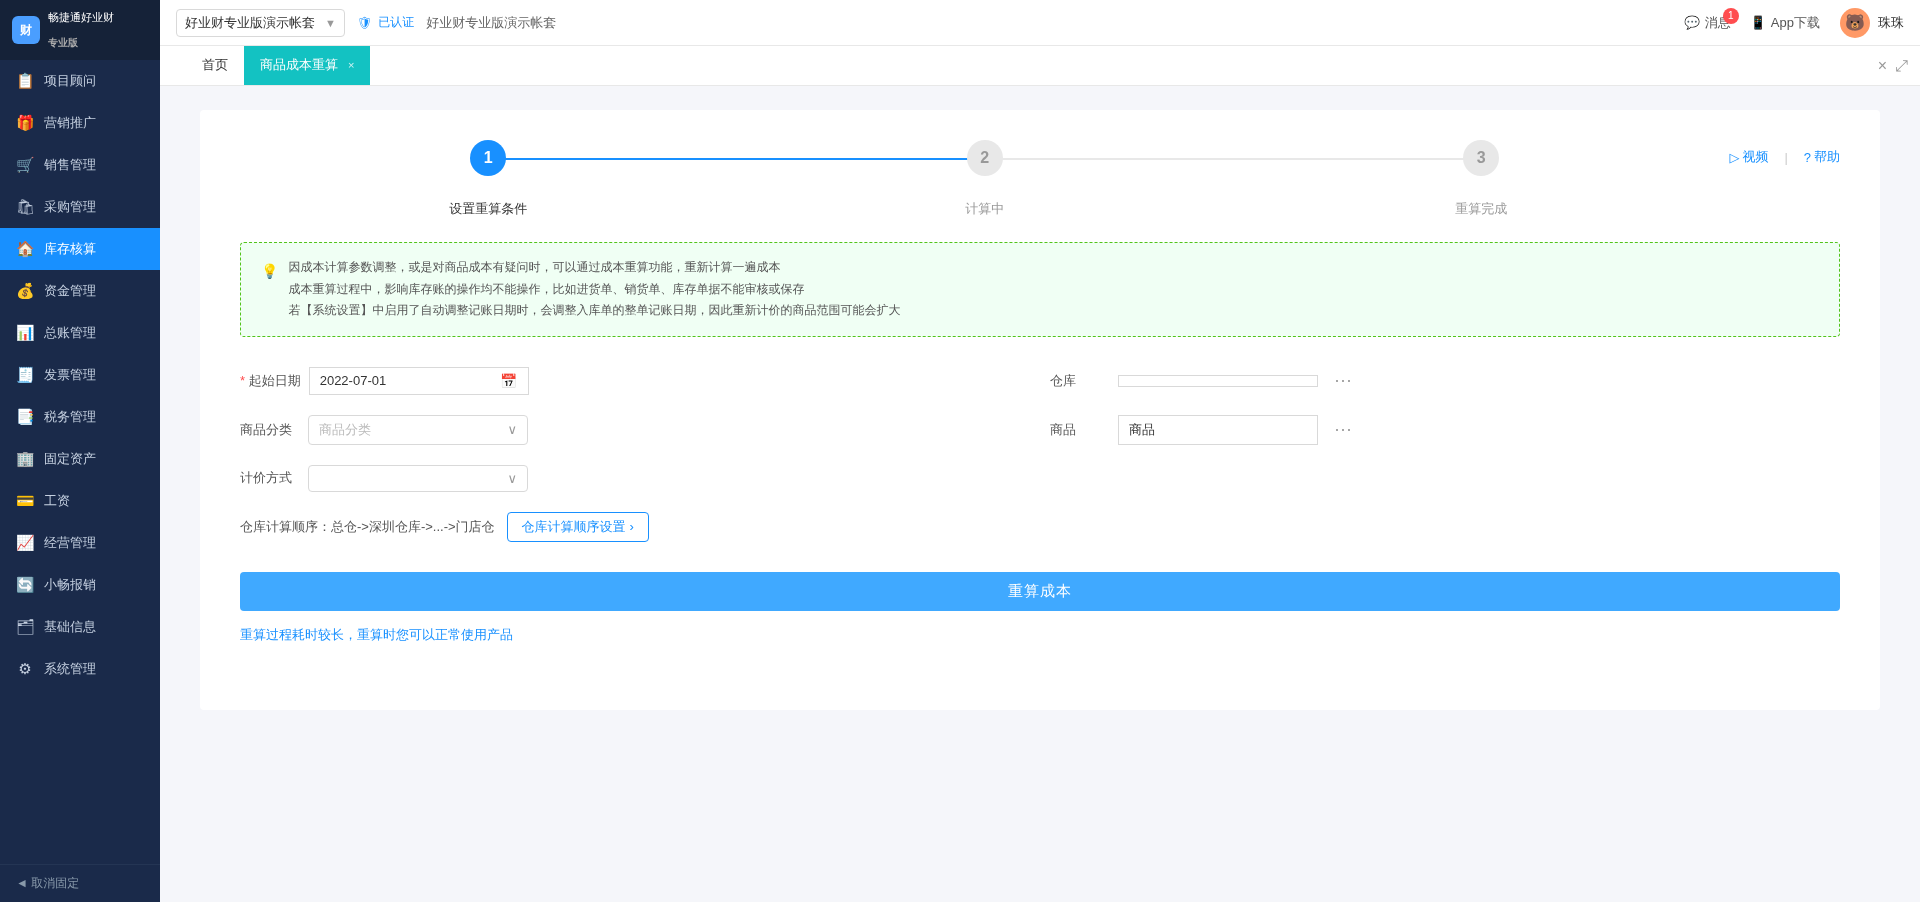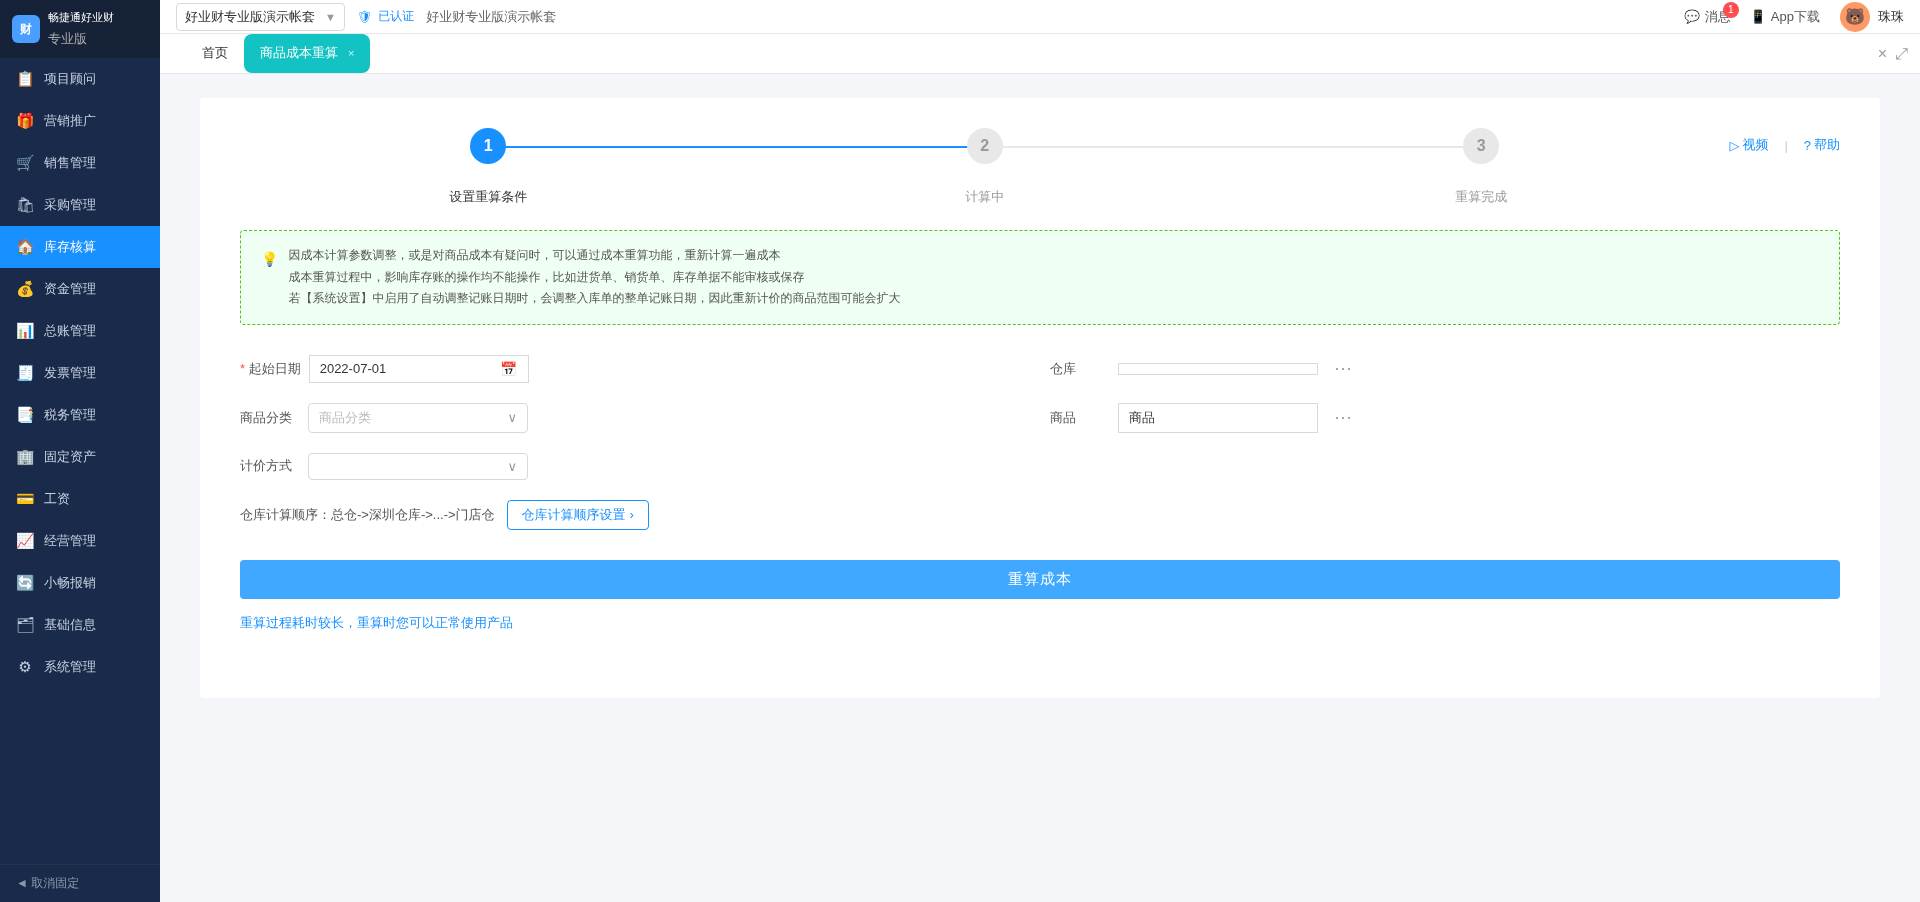--- a/index.html
+++ b/index.html
@@ -31,21 +31,21 @@
       border-radius: 6px;
       display: flex;
       align-items: center;
       justify-content: center;
       font-size: 12px;
       color: white;
       font-weight: bold;
       flex-shrink: 0;
     }
     .logo-text { font-size: 11px; color: #fff; line-height: 1.3; }
-    .logo-badge { font-size: 13px; color: #aaa; margin-top: 6px; }
+    .logo-badge { font-size: 10px; color: #aaa; margin-top: 12px; font-weight: bold; }
     .sidebar-nav { flex: 1; overflow-y: auto; }
     .sidebar-nav::-webkit-scrollbar { width: 4px; }
     .sidebar-nav::-webkit-scrollbar-thumb { background: #2a3f5f; border-radius: 2px; }
     .nav-item {
       display: flex;
       align-items: center;
       padding: 12px 16px;
       gap: 10px;
       cursor: pointer;
       color: #c5d0e0;
@@ -74,21 +74,21 @@
       overflow: hidden;
     }
 
     
     .topbar {
       background: #fff;
       border-bottom: 1px solid #e8e8e8;
       display: flex;
       align-items: center;
       padding: 0 16px;
-      height: 34px;
+      height: 46px;
       gap: 12px;
       flex-shrink: 0;
     }
     .topbar-account {
       display: flex;
       align-items: center;
       gap: 6px;
       font-size: 13px;
       color: #333;
       padding: 4px 8px;
@@ -165,21 +165,21 @@
       font-size: 13px;
       color: #555;
       border-bottom: 2px solid transparent;
       gap: 6px;
       white-space: nowrap;
     }
     .tab.home { color: #333; margin-left: 26px; }
     .tab.active {
       background: #13c2c2;
       color: #fff;
-      border-radius: 8px;
+      border-radius: 0;
     }
     .tab-close { font-size: 11px; cursor: pointer; margin-left: 4px; opacity: 0.8; }
     .tabs-actions {
       margin-left: auto;
       display: flex;
       align-items: center;
       padding: 0 12px;
       gap: 8px;
     }
     .tabs-actions .action-btn {

